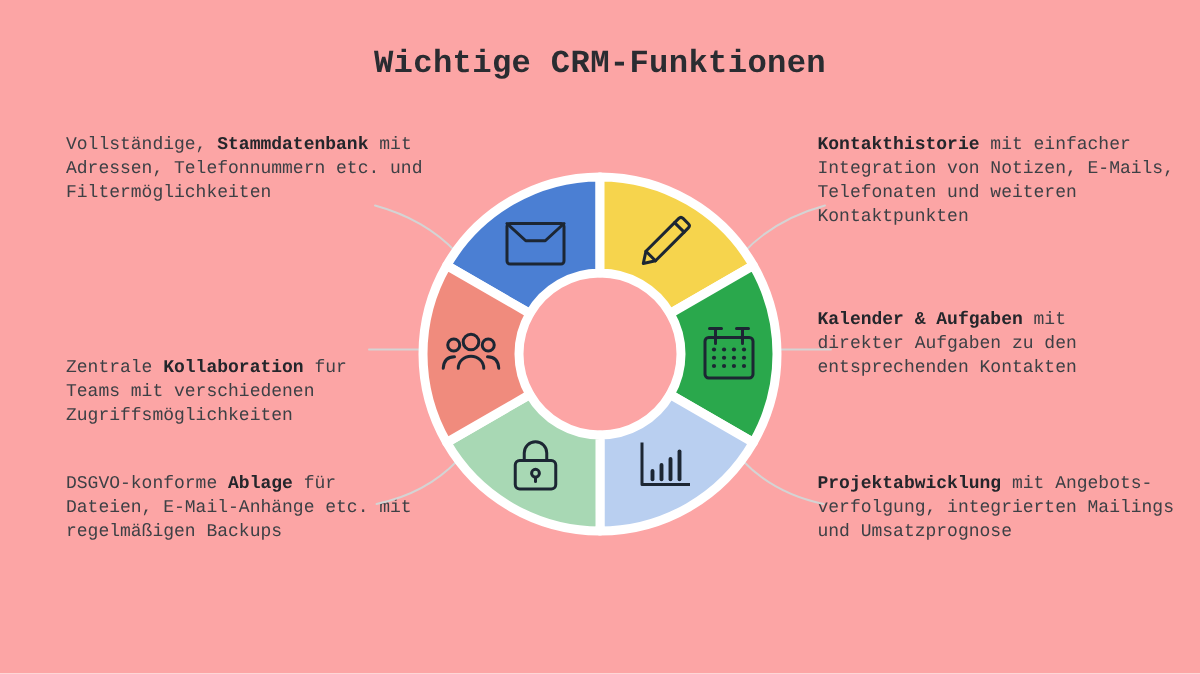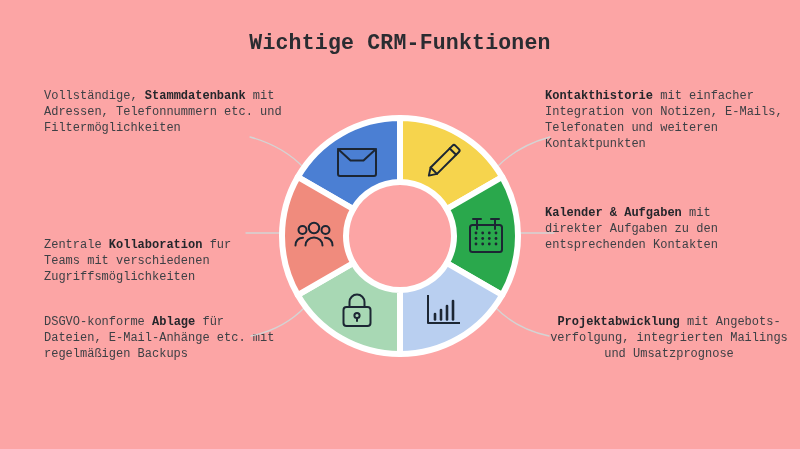--- a/index.html
+++ b/index.html
@@ -24,21 +24,21 @@
     font-size:12px;
     line-height:1.33;
     color:#3d4045;
   }
   .feature .b{font-weight:700;color:#24262b;}
   .f-l1{left:44px;top:89px;width:252px;}
   .f-l2{left:44px;top:206px;width:212px;margin-top:32px;}
   .f-l3{left:44px;top:315px;width:242px;}
   .f-r1{left:545px;top:89px;width:252px;}
   .f-r2{left:545px;top:206px;width:218px;}
-  .f-r3{left:545px;top:315px;width:248px;text-align:center;}
+  .f-r3{left:545px;top:315px;width:248px;}
   .diagram{position:absolute;left:0;top:0;}
 </style>
 </head>
 <body>
 
 <div class="page">
 
   <div class="title">Wichtige CRM-Funktionen</div>
 
   <div class="feature f-l1"><span>Vollständige, </span><span class="b">Stammdatenbank</span><span> mit Adressen, Telefonnummern etc. und Filtermöglichkeiten</span></div>

